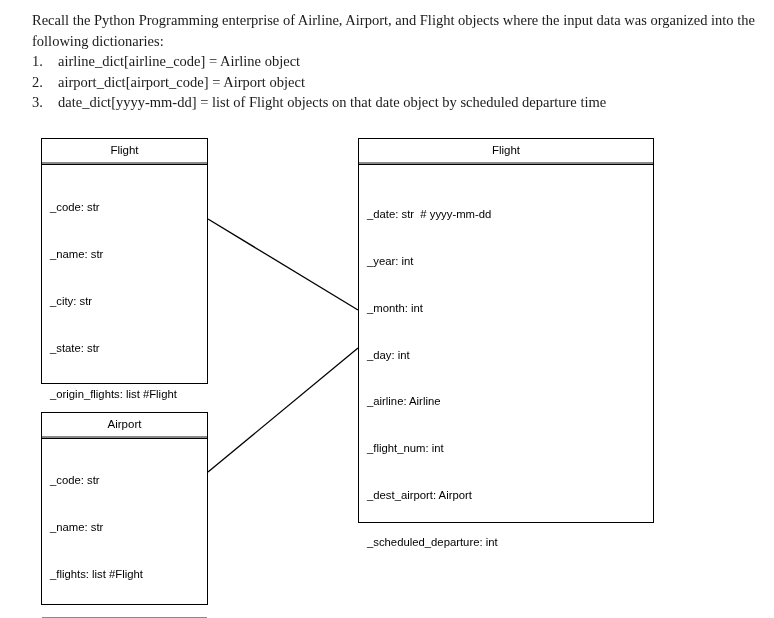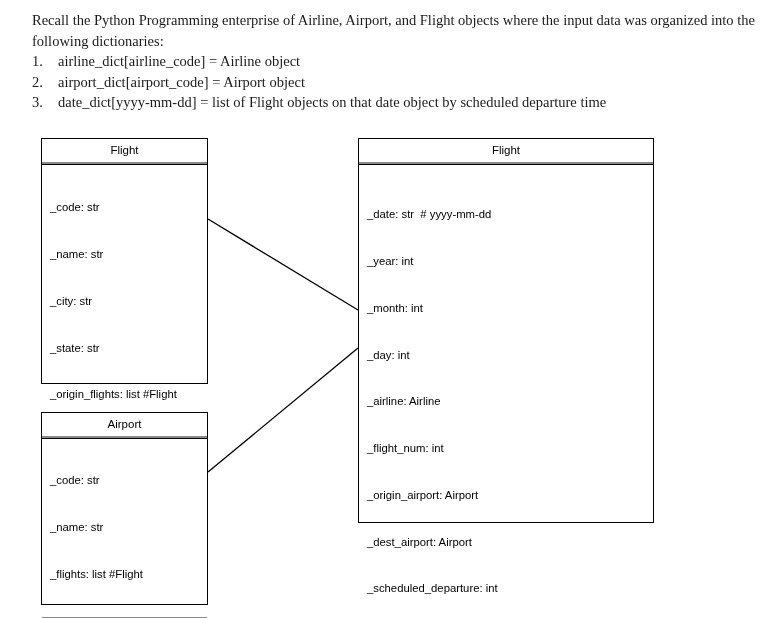--- a/index.html
+++ b/index.html
@@ -163,21 +163,20 @@
 <div class="uml-box" id="box-flight">
   <div class="uml-title">Flight</div>
   <div class="uml-sep"></div>
   <div class="uml-compartment attrs">
     <div class="row">_date: str  # yyyy-mm-dd</div>
     <div class="row">_year: int</div>
     <div class="row">_month: int</div>
     <div class="row">_day: int</div>
     <div class="row">_airline: Airline</div>
     <div class="row">_flight_num: int</div>
-    <div class="row">_origin_airport: Airport</div>
     <div class="row">_dest_airport: Airport</div>
     <div class="row">_scheduled_departure: int</div>
     
     
     
     
     
   </div>
 
 </div>

